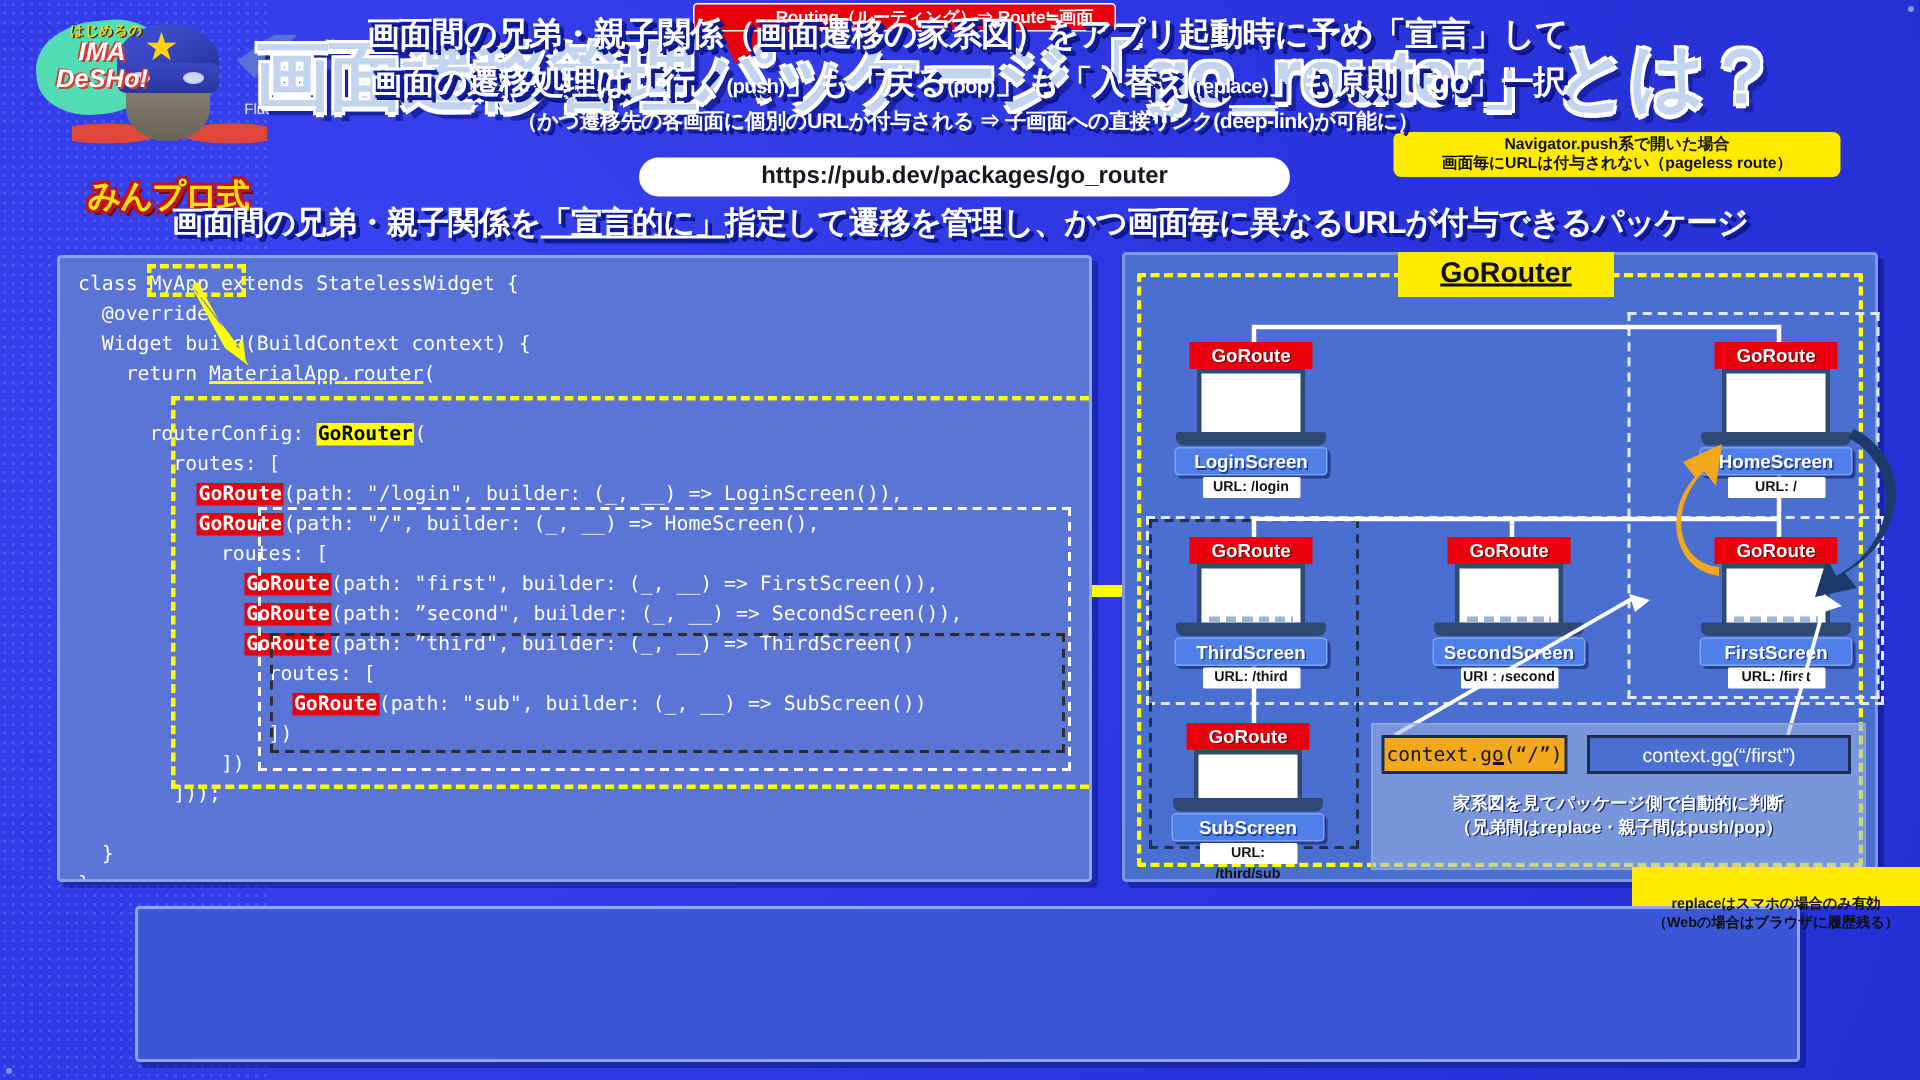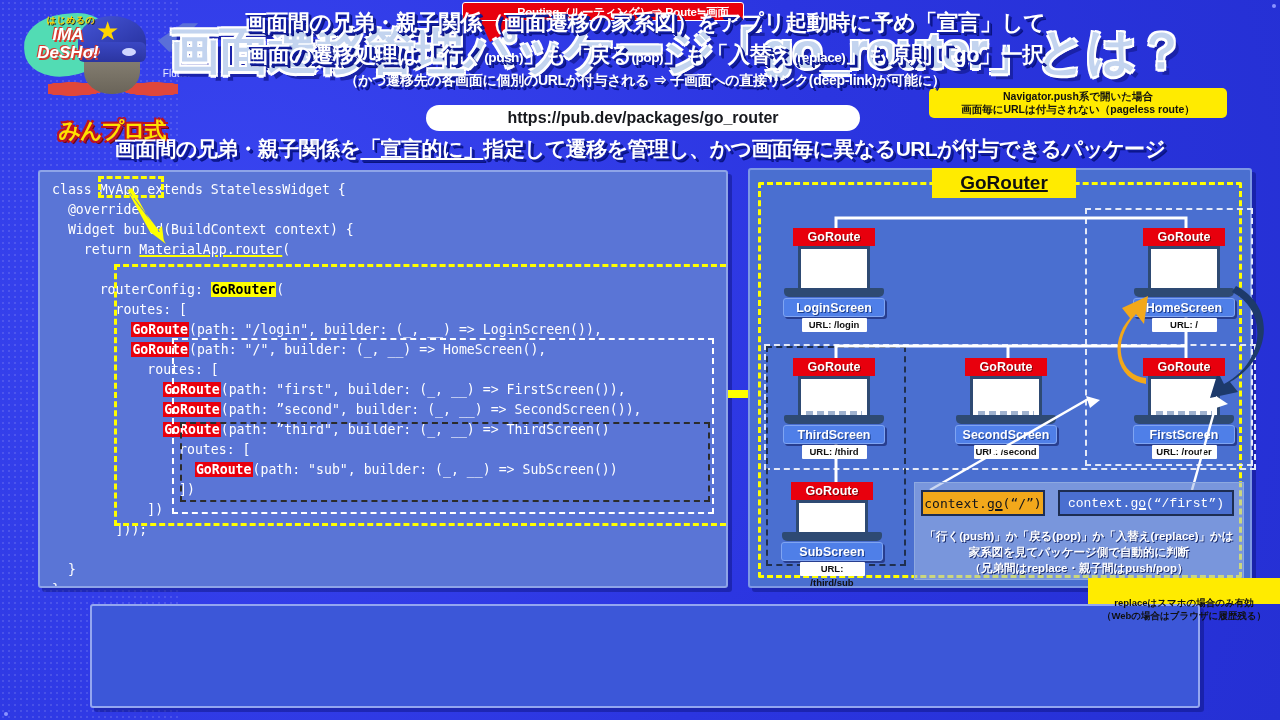--- a/index.html
+++ b/index.html
@@ -221,21 +221,21 @@
   
   #ctx-go-root {
     position:absolute; left:921px; top:490px; width:124px; height:26px;
     background:#f2a81b; border:2px solid #1d2d52; color:#10131c;
     font-family:"DejaVu Sans Mono", monospace; font-size:13px;
     text-align:center; line-height:24px;
   }
   #ctx-go-first {
     position:absolute; left:1058px; top:490px; width:176px; height:26px;
     background:#4a6fd0; border:2px solid #1d2d52; color:#ffffff;
-    font-family:Liberation Mono, monospace; font-size:13px;
+    font-family:Liberation Sans, sans-serif; font-size:13px;
     text-align:center; line-height:24px;
   }
   #ctx-go-root u, #ctx-go-first u { text-decoration-thickness:1.5px; }
 
   #judge-box {
     position:absolute; left:914px; top:482px; width:330px; height:98px;
     background:rgba(160,182,230,.55); border:1px solid #8ea9e0;
   }
   #judge-text {
     position:absolute; left:914px; top:528px; width:330px;
@@ -397,21 +397,21 @@
   <div class="name">SecondScreen</div>
   <div class="url">URL: /second</div>
 </div>
 
 <div class="node" style="left:1130px; top:358px;">
   <div class="goroute">GoRoute</div>
   <div class="laptop-screen"></div>
   <div class="keys"></div>
   <div class="laptop-base"></div>
   <div class="name">FirstScreen</div>
-  <div class="url">URL: /router</div>
+  <div class="url">URL: /first</div>
 </div>
 
 <div class="node" style="left:778px; top:482px;">
   <div class="goroute">GoRoute</div>
   <div class="laptop-screen" style="height:32px;"></div>
   <div class="laptop-base"></div>
   <div class="name">SubScreen</div>
   <div class="url">URL: /third/sub</div>
 </div>
 
@@ -426,21 +426,20 @@
     <path d="M292 94 L318 2"></path>
   </g>
   <path d="M186 0 L200 4 L190 12 Z" fill="#ffffff"></path>
   <path d="M316 0 L328 8 L316 12 Z" fill="#ffffff"></path>
 </svg>
 
 <div id="judge-box"></div>
 <div id="ctx-go-root">context.<u>go</u>(“/”)</div>
 <div id="ctx-go-first">context.<u>go</u>(“/first”)</div>
 <div id="judge-text">
-  <div>「行く(push)」か「戻る(pop)」か「入替え(replace)」かは</div>
   <div>家系図を見てパッケージ側で自動的に判断</div>
   <div>（兄弟間はreplace・親子間はpush/pop）</div>
 </div>
 
 <div id="replace-note">
   <div>replaceはスマホの場合のみ有効</div>
   <div>（Webの場合はブラウザに履歴残る）</div>
 </div>
 
 <div id="bottom-panel"></div>

